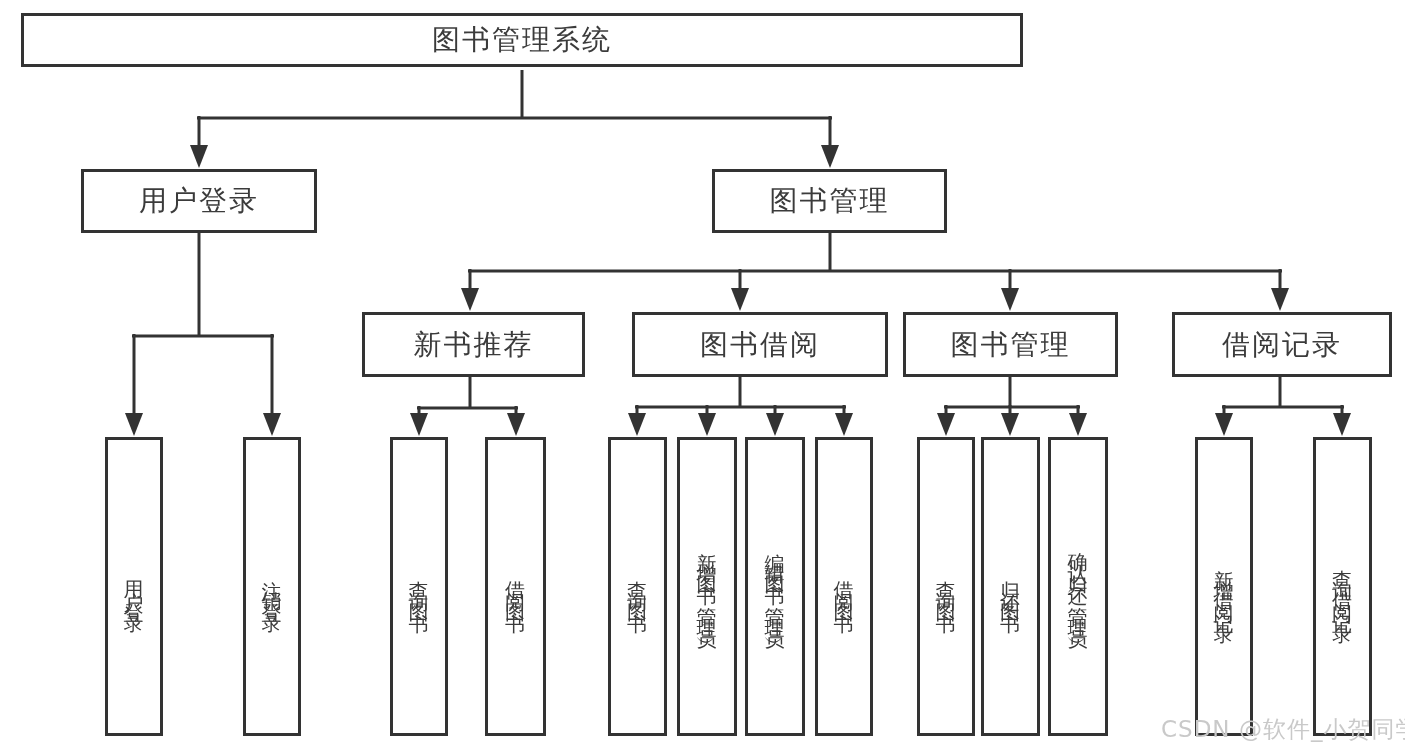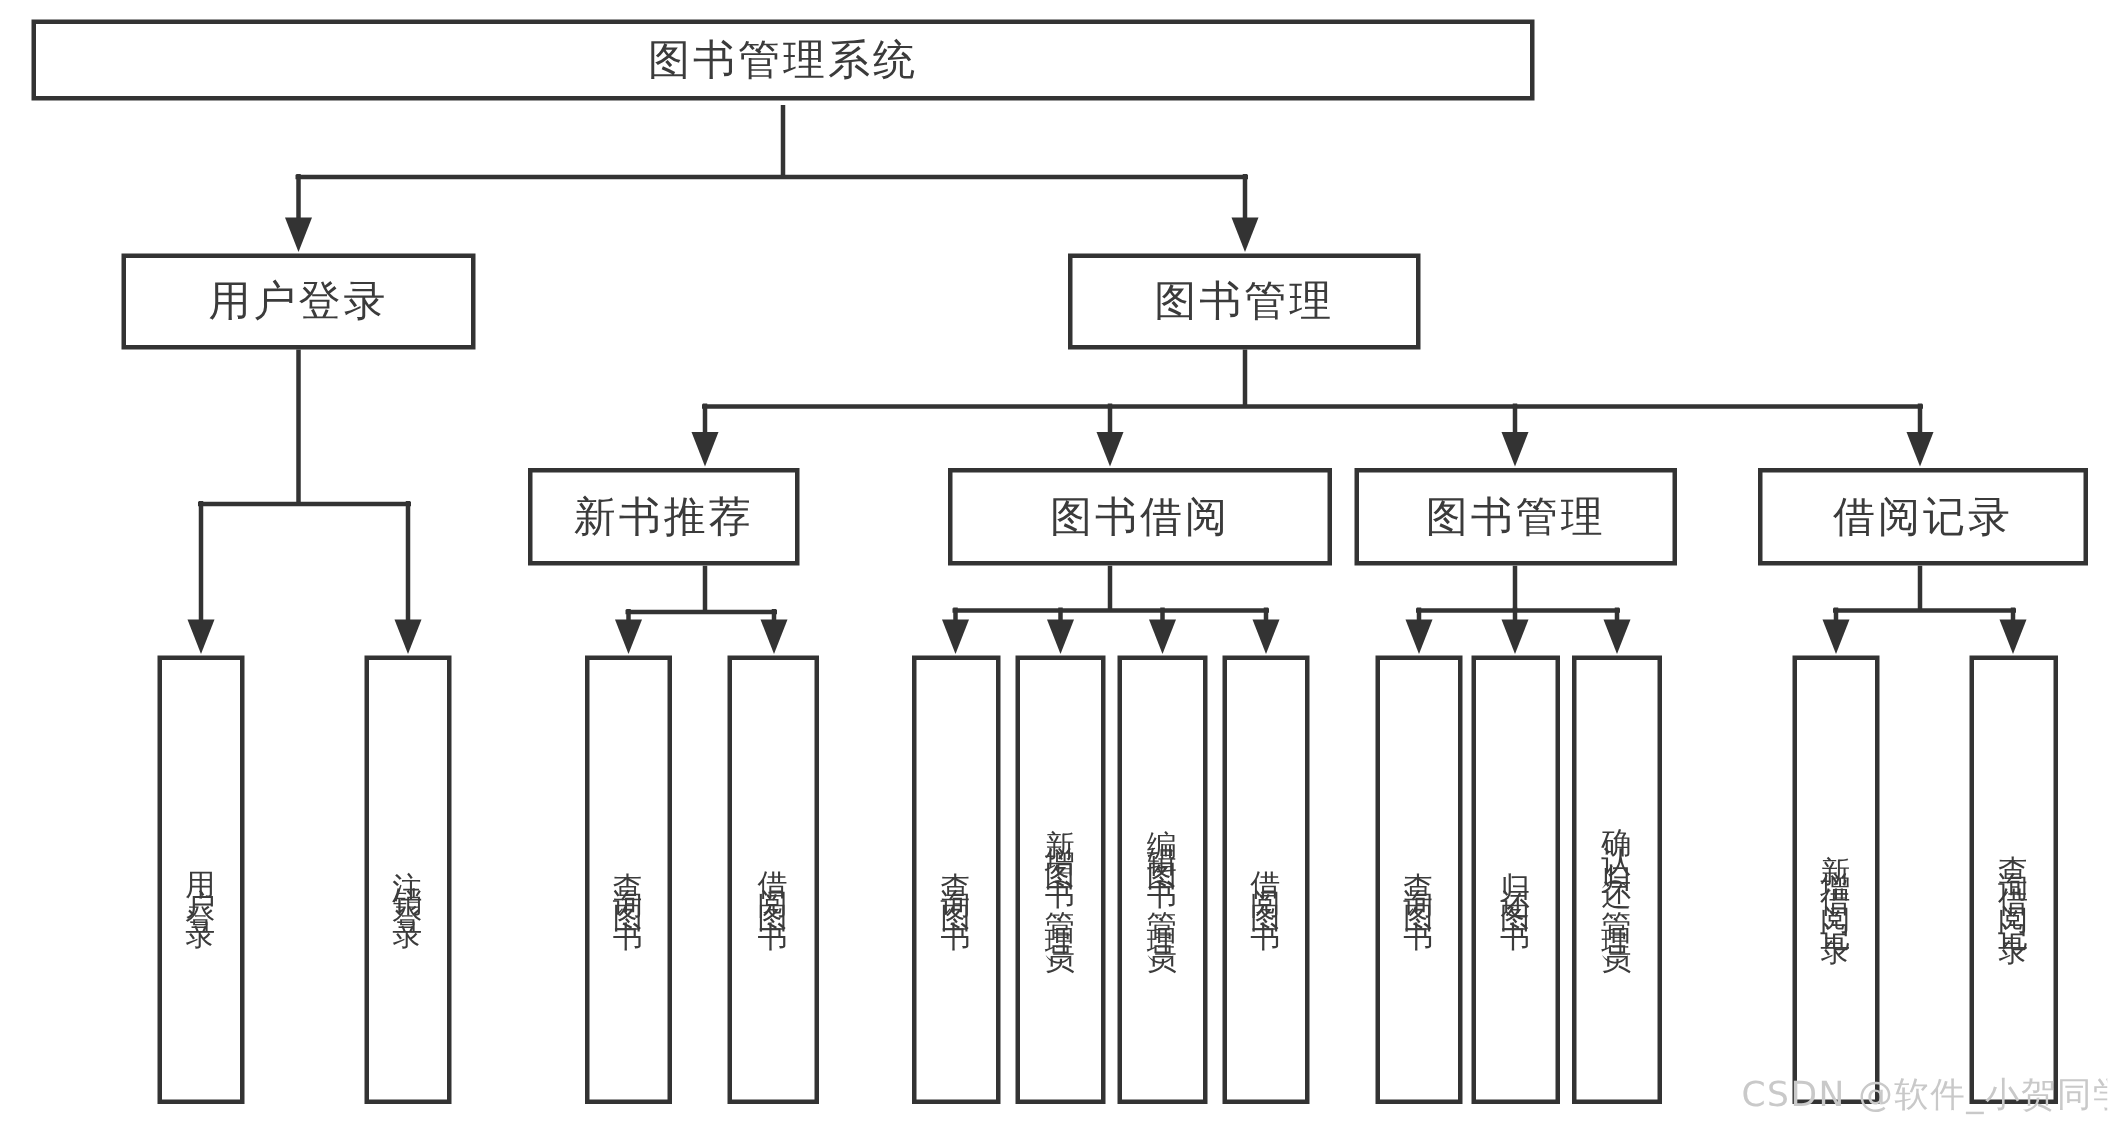--- a/index.html
+++ b/index.html
@@ -110,21 +110,21 @@
     <span>图书管理系统</span>
   </div>
 
   <div class="box h" style="left:81px;top:169px;width:236px;height:64px;">
     <span>用户登录</span>
   </div>
   <div class="box h" style="left:712px;top:169px;width:235px;height:64px;">
     <span>图书管理</span>
   </div>
 
-  <div class="box h" style="left:352px;top:312px;width:181px;height:65px;">
+  <div class="box h" style="left:362px;top:312px;width:223px;height:65px;">
     <span>新书推荐</span>
   </div>
   <div class="box h" style="left:632px;top:312px;width:256px;height:65px;">
     <span>图书借阅</span>
   </div>
   <div class="box h" style="left:903px;top:312px;width:215px;height:65px;">
     <span>图书管理</span>
   </div>
   <div class="box h" style="left:1172px;top:312px;width:220px;height:65px;">
     <span>借阅记录</span>

